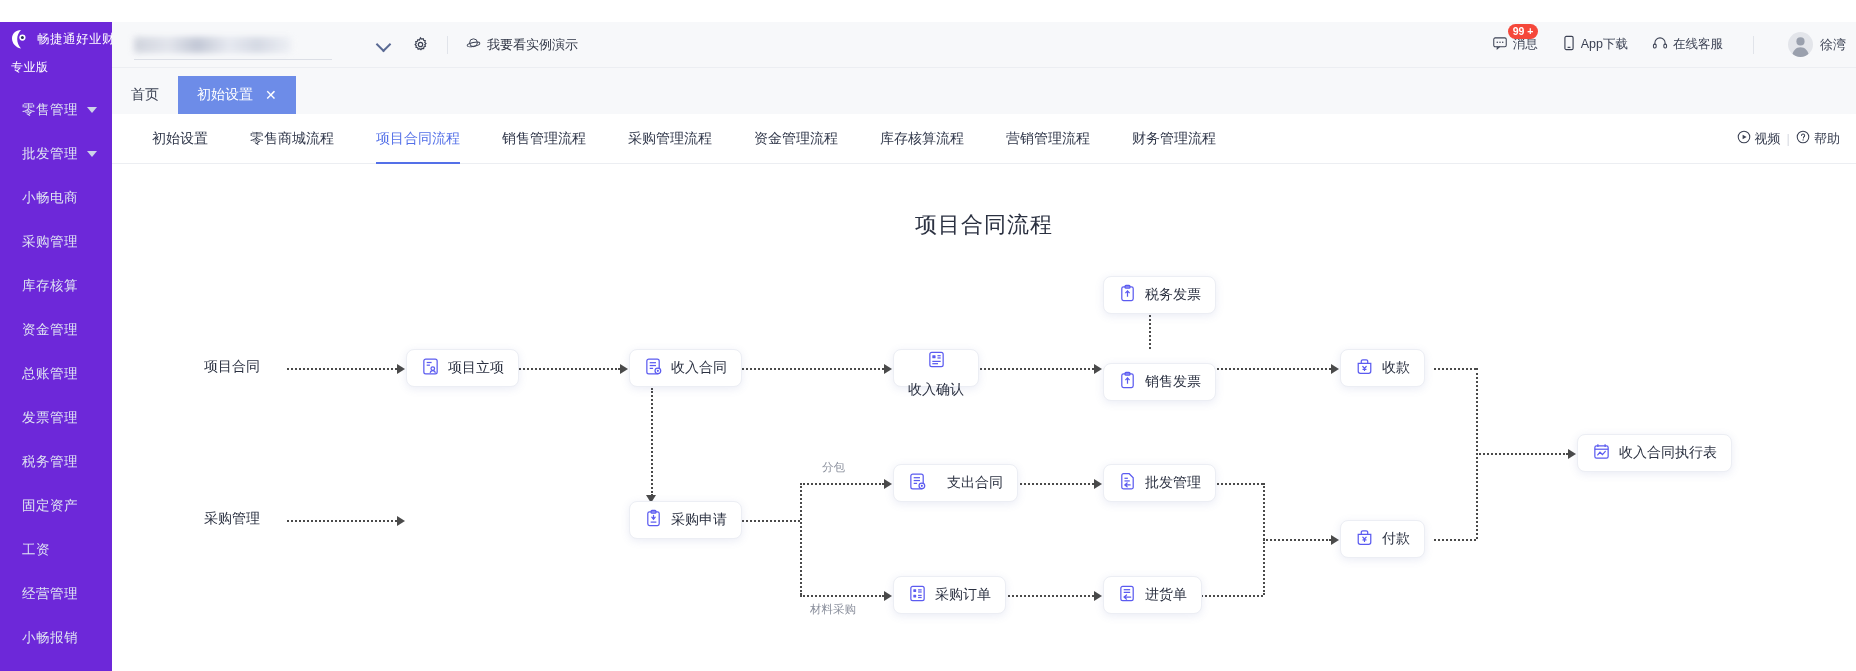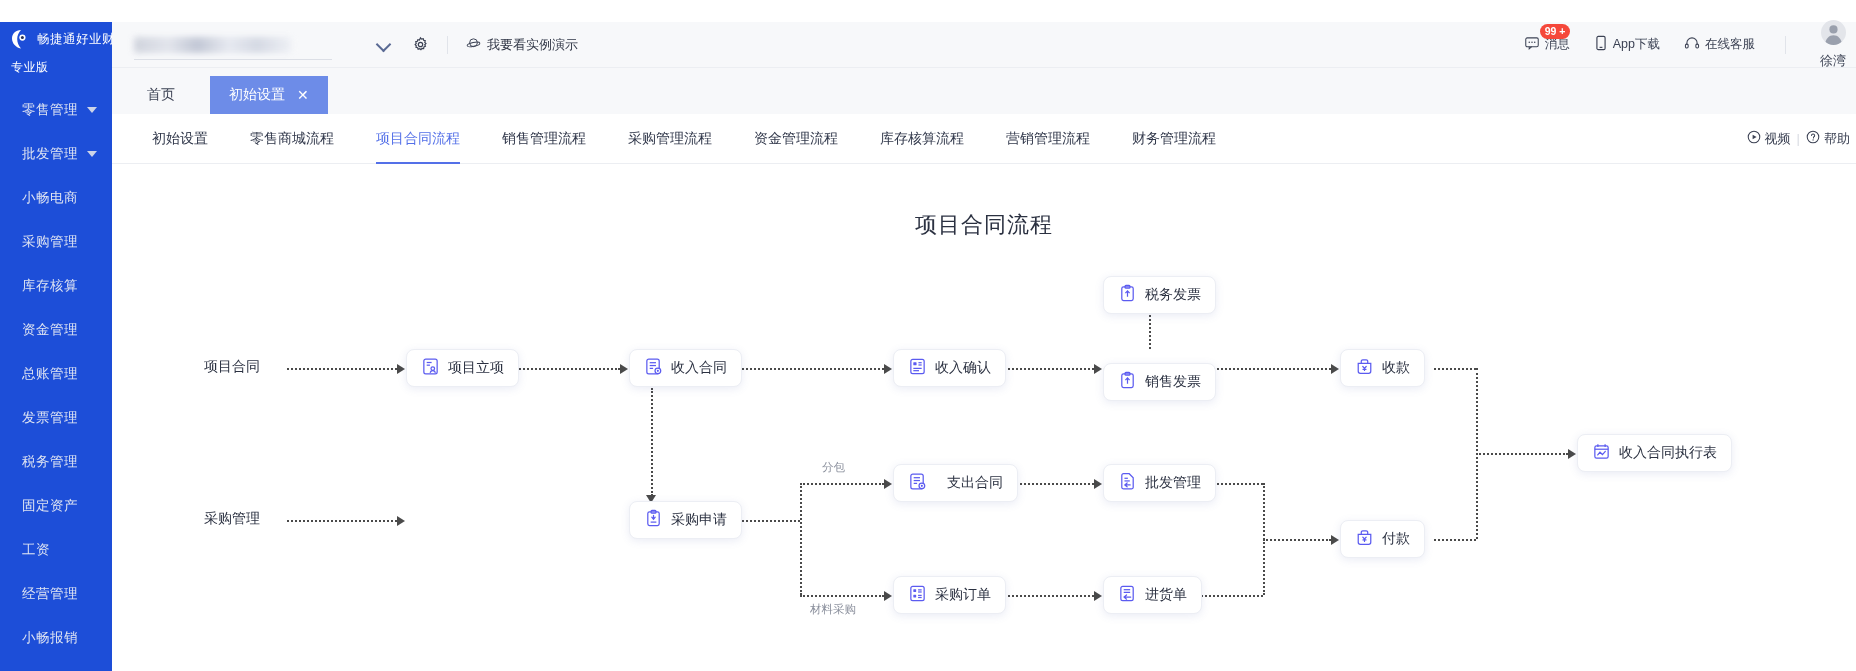--- a/index.html
+++ b/index.html
@@ -6,21 +6,21 @@
   html, body {
     width: 1856px; height: 671px;
     font-family: "Liberation Sans", "DejaVu Sans", sans-serif;
     background: #ffffff; overflow: hidden;
   }
   .app { position: relative; width: 1856px; height: 671px; background:#fff; }
 
   
   .sidebar {
     position: absolute; left: 0; top: 22px; width: 112px; height: 649px;
-    background: #1d4ed8; color: #e8ebf5;
+    background: #6d28d9; color: #e8ebf5;
   }
   .brand {
     height: 52px; padding: 6px 8px 0 10px; position: relative;
   }
   .brand-row { display: flex; align-items: center; gap: 5px; }
   .brand-logo { width: 22px; height: 22px; flex: 0 0 22px; }
   .brand-name {
     font-size: 12.5px; color: #ffffff; letter-spacing: .5px; white-space: nowrap;
   }
   .brand-sub {
@@ -73,35 +73,35 @@
   }
   .tr-item {
     display: flex; align-items: center; gap: 5px; font-size: 12.5px;
     color: #3c4254; cursor: pointer; position: relative; padding: 0 12px; white-space: nowrap;
   }
   .badge {
     position: absolute; top: -11px; left: 28px;
     background: #f5483b; color: #fff; font-size: 10.5px; line-height: 14px;
     height: 15px; padding: 0 5px; border-radius: 8px; white-space: nowrap; font-weight: bold;
   }
-  .avatar-wrap { display:flex; align-items:center; gap:7px; padding-left: 16px; flex-direction: column; }
+  .avatar-wrap { display:flex; align-items:center; gap:7px; padding-left: 16px; }
   .avatar {
     width: 25px; height: 25px; border-radius: 50%; background: #e3e5ea;
     display: flex; align-items: flex-end; justify-content: center; overflow: hidden;
   }
   .user-name { font-size: 13px; color: #3c4254; white-space: nowrap; }
 
   
   .pagetabs {
     position: absolute; left: 112px; top: 68px; right: 0; height: 46px;
     background: #f7f8fa; display: flex; align-items: flex-end;
   }
   .ptab {
     font-size: 14px; color: #3c4254; padding: 0 19px; height: 38px;
-    display: flex; align-items: center; cursor: pointer; white-space: nowrap; margin-left: 16px;
+    display: flex; align-items: center; cursor: pointer; white-space: nowrap;
   }
   .ptab.active {
     background: #6d8ce8; color: #ffffff;
   }
   .ptab-close {
     margin-left: 12px; font-size: 14px; line-height: 1; color: #ffffff; cursor: pointer;
   }
 
   
   .content {
@@ -117,21 +117,21 @@
     height: 50px; display: flex; align-items: center; white-space: nowrap;
     position: relative;
   }
   .stab.active { color: #5470e8; }
   .stab.active::after {
     content: ""; position: absolute; left: 0; right: 0; bottom: 0;
     height: 2px; background: #5470e8;
   }
   .subtabs-right {
     margin-left: auto; display: flex; align-items: center;
-    padding-right: 0; font-size: 13px; color: #3c4254; gap: 0;
+    padding-right: 10px; font-size: 13px; color: #3c4254; gap: 0;
   }
   .sr-link { display: flex; align-items: center; gap: 4px; cursor: pointer; padding: 0 6px; white-space: nowrap; }
   .sr-sep { color: #d8dbe2; }
 
   .page-title {
     text-align: center; font-size: 22px; color: #2b3141;
     margin-top: 46px; letter-spacing: 1px;
   }
 
   
@@ -464,21 +464,21 @@
             <line x1="6" y1="6" x2="12.6" y2="6"></line>
             <line x1="6" y1="9" x2="12.6" y2="9"></line>
             <line x1="6" y1="12" x2="9.6" y2="12"></line>
             <circle cx="14.6" cy="14.6" r="3" fill="#fff"></circle>
             <circle cx="14.6" cy="14.6" r="1.1" fill="#5b5bf0" stroke="none"></circle>
           </svg>
         </span>
         <span class="node-label">收入合同</span>
       </div>
 
-      <div class="node" style="left:781px; top:109px;">
+      <div class="node" style="left:781px; top:109px;flex-direction:column;">
         <span>
           <svg width="19" height="19" viewBox="0 0 20 20" fill="none" stroke="#5b5bf0" stroke-width="1.3">
             <rect x="3" y="2.6" width="14" height="14.8" rx="2"></rect>
             <rect x="5.6" y="5.4" width="3.4" height="3.4" rx=".6" fill="#5b5bf0" stroke="none"></rect>
             <line x1="11" y1="6" x2="14.4" y2="6"></line>
             <line x1="11" y1="8.4" x2="14.4" y2="8.4"></line>
             <line x1="5.6" y1="12" x2="14.4" y2="12"></line>
             <line x1="5.6" y1="14.4" x2="11.6" y2="14.4"></line>
           </svg>
         </span>

